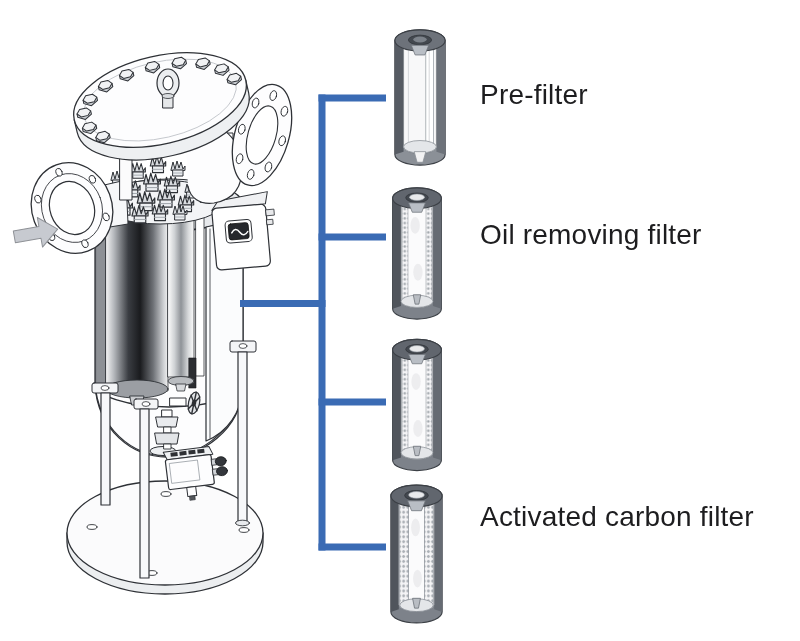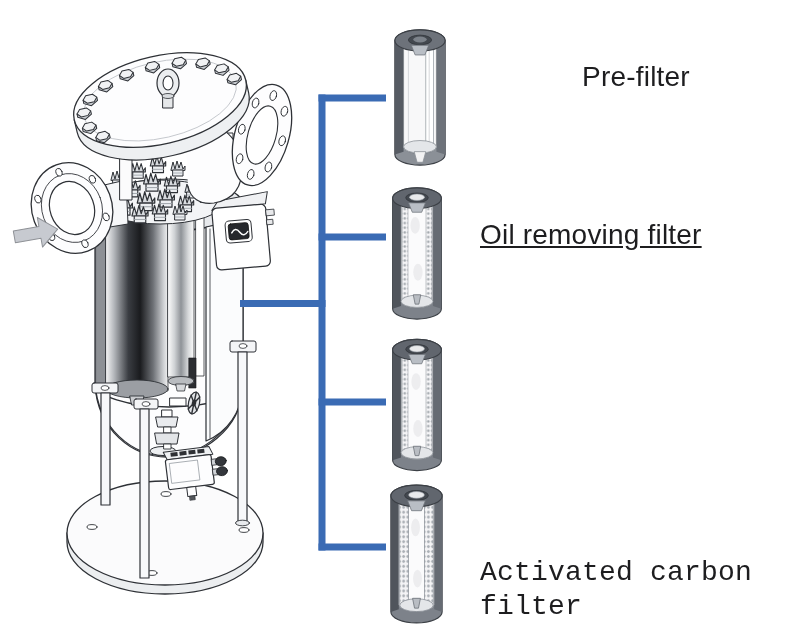--- a/index.html
+++ b/index.html
@@ -9,21 +9,21 @@
   }
   .stage svg{display:block;}
   #vessel{position:absolute;left:0;top:0;}
   #bracket{position:absolute;left:0;top:0;pointer-events:none;}
   .cart{position:absolute;}
   .filter-label{
     position:absolute;left:480px;width:312px;
     font-size:28px;line-height:34px;color:#1d1d1f;
     letter-spacing:0.2px;font-weight:500;
   }
-  .lbl-0{top:60px;text-align:center;} .lbl-1{top:218px;text-decoration:underline;} .lbl-2{top:368px;} .lbl-3{top:556px;font-family:Liberation Mono, monospace;}
+  .lbl-0{top:78px;} .lbl-1{top:218px;} .lbl-2{top:368px;} .lbl-3{top:500px;}
   .c-0{left:389px;top:25px;} .c-1{left:387px;top:180px;}
   .c-2{left:387px;top:332px;} .c-3{left:385px;top:479px;}
 </style>
 </head>
 <body>
 
 <div class="stage">
 
   <svg width="0" height="0" style="position:absolute" aria-hidden="true">
     <defs>

